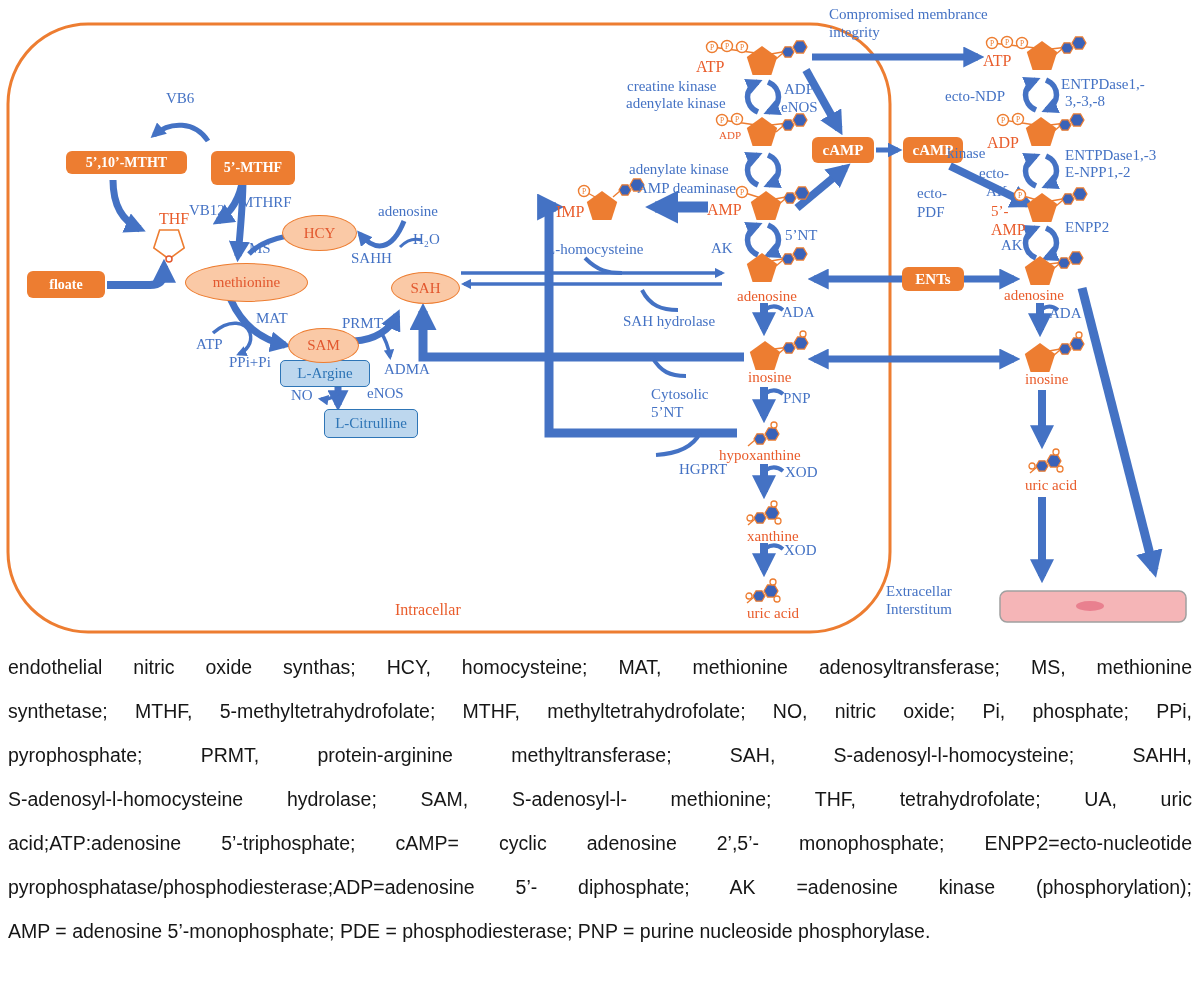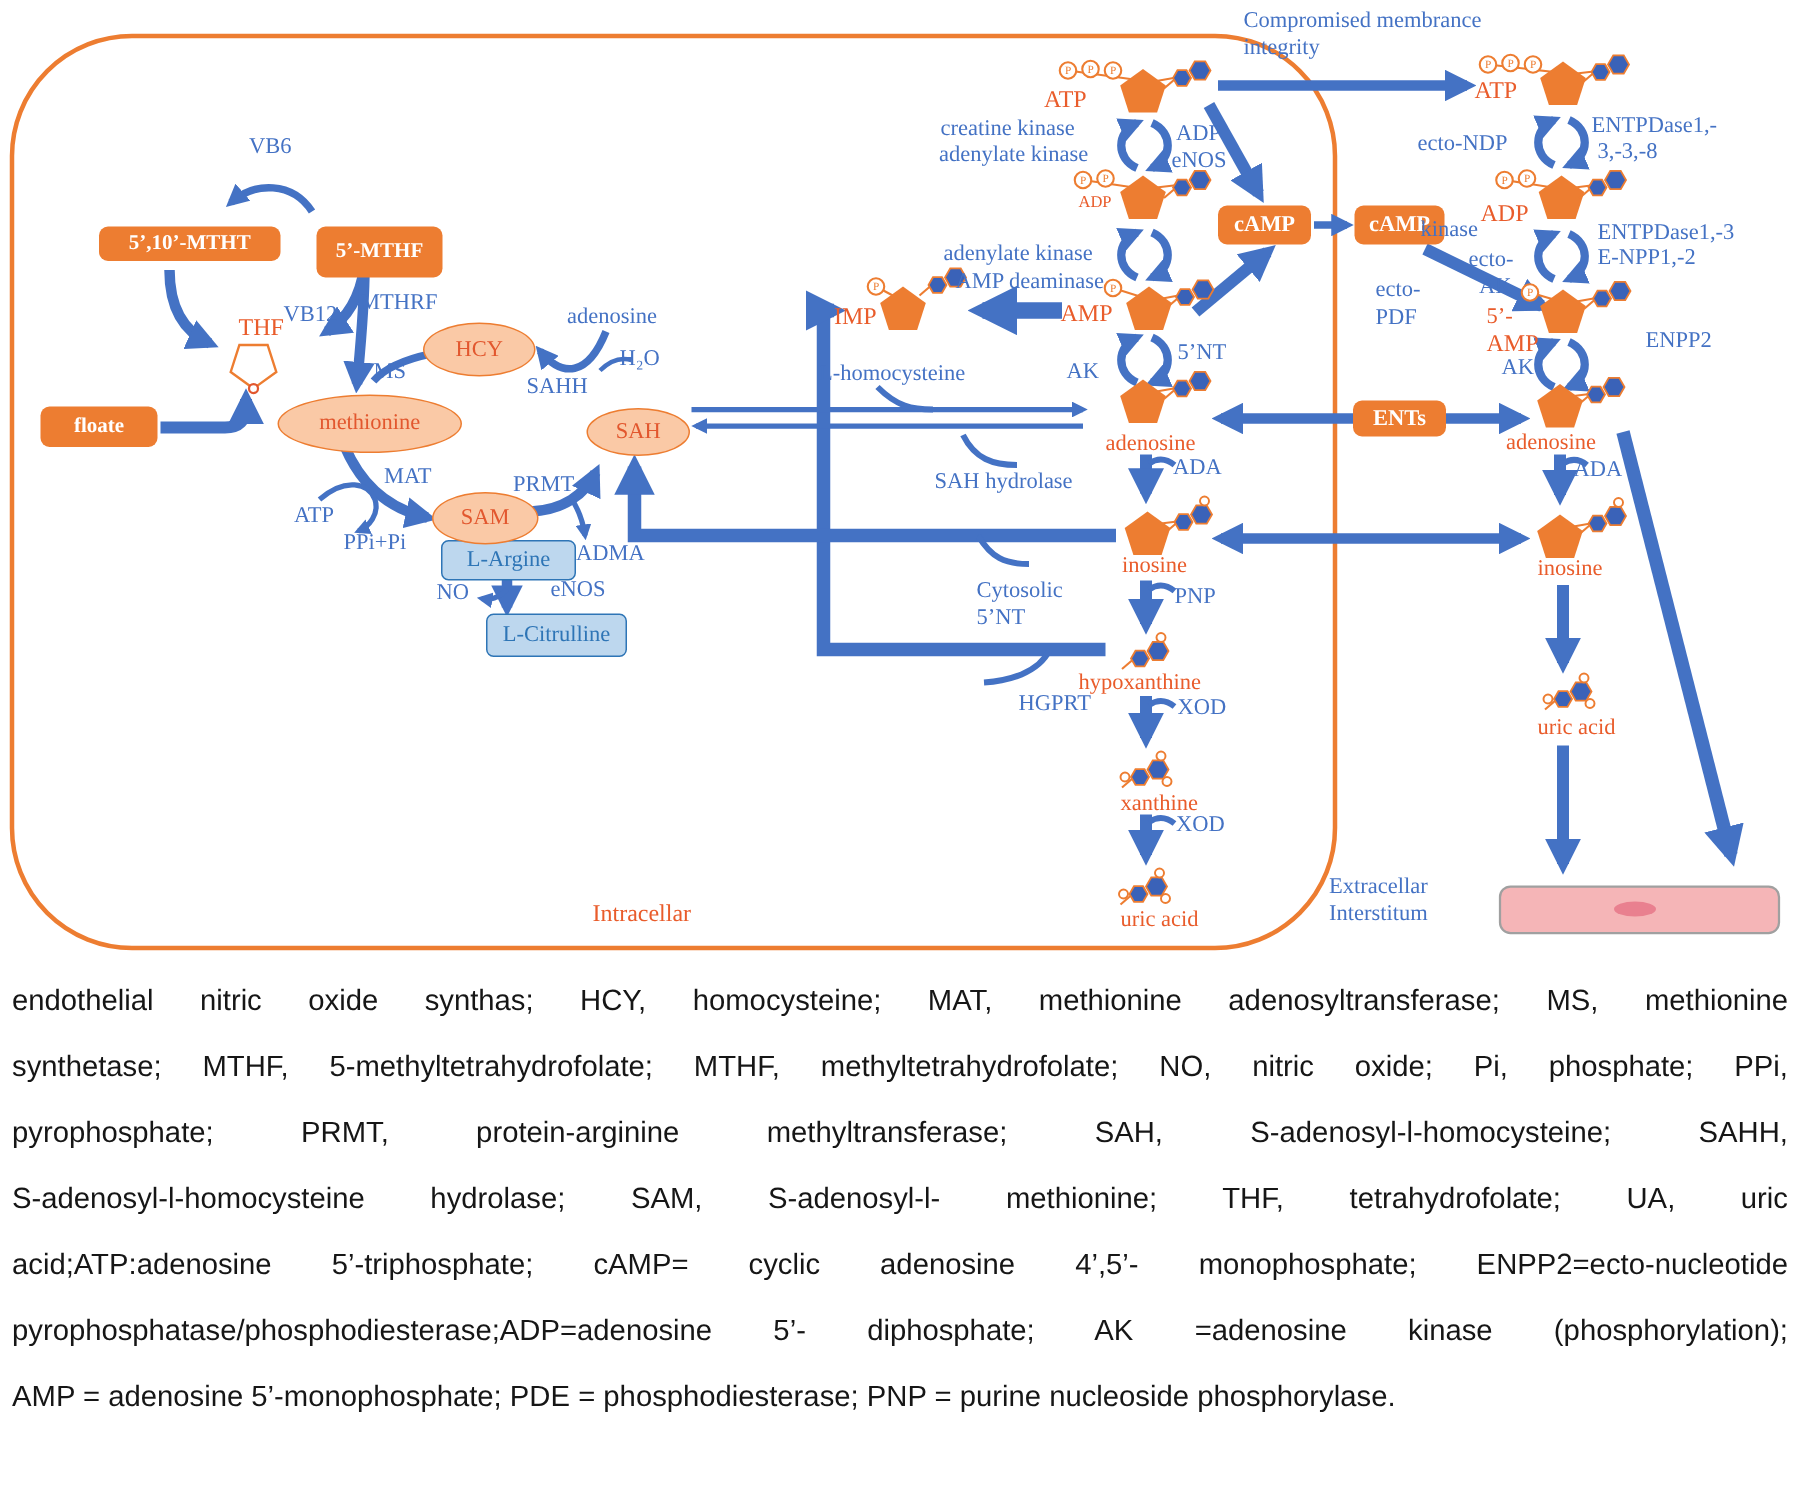--- a/index.html
+++ b/index.html
@@ -250,21 +250,21 @@
     <ellipse cx="1090" cy="606" rx="14" ry="5" fill="#E9808F"></ellipse>
   </g>
 </svg>
 
 <div class="obox" style="left:66px;top:151px;width:121px;height:23px;">5’,10’-MTHT</div>
 <div class="obox" style="left:211px;top:151px;width:84px;height:34px;">5’-MTHF</div>
 <div class="obox" style="left:27px;top:271px;width:78px;height:27px;">floate</div>
 <div class="obox" style="left:812px;top:137px;width:62px;height:26px;font-size:15px;">cAMP</div>
 <div class="obox" style="left:903px;top:137px;width:60px;height:26px;font-size:15px;">cAMP</div>
 <div class="obox" style="left:902px;top:267px;width:62px;height:24px;font-size:15px;">ENTs</div>
-<div class="bbox" style="left:294px;top:360px;width:88px;height:25px;">L-Argine</div>
+<div class="bbox" style="left:280px;top:360px;width:88px;height:25px;">L-Argine</div>
 <div class="bbox" style="left:324px;top:409px;width:92px;height:27px;">L-Citrulline</div>
 
 <div class="ell" style="left:282px;top:215px;width:73px;height:34px;">HCY</div>
 <div class="ell" style="left:185px;top:263px;width:121px;height:37px;">methionine</div>
 <div class="ell" style="left:288px;top:328px;width:69px;height:33px;">SAM</div>
 <div class="ell" style="left:391px;top:272px;width:67px;height:30px;">SAH</div>
 
 <div class="lbl" style="left:166px;top:90px;">VB6</div>
 <div class="lbl" style="left:240px;top:194px;">MTHRF</div>
 <div class="lbl" style="left:189px;top:202px;">VB12</div>
@@ -302,21 +302,21 @@
 <div class="lbl" style="left:947px;top:106px;margin-top:39px;">kinase</div>
 <div class="lbl" style="left:1061px;top:76px;">ENTPDase1,-</div>
 <div class="lbl" style="left:1065px;top:93px;">3,-3,-8</div>
 <div class="lbl" style="left:1065px;top:147px;">ENTPDase1,-3</div>
 <div class="lbl" style="left:1065px;top:164px;">E-NPP1,-2</div>
 <div class="lbl" style="left:979px;top:165px;">ecto-</div>
 <div class="lbl" style="left:986px;top:183px;">AK</div>
 <div class="lbl" style="left:917px;top:185px;">ecto-</div>
 <div class="lbl" style="left:917px;top:204px;">PDF</div>
 <div class="lbl" style="left:1001px;top:237px;">AK</div>
-<div class="lbl" style="left:1065px;top:219px;margin-left:32px;">ENPP2</div>
+<div class="lbl" style="left:1065px;top:219px;">ENPP2</div>
 <div class="lbl" style="left:1049px;top:305px;">ADA</div>
 <div class="lbl" style="left:886px;top:583px;">Extracellar</div>
 <div class="lbl" style="left:886px;top:601px;">Interstitum</div>
 
 <div class="lbl org lg" style="left:159px;top:210px;">THF</div>
 <div class="lbl org lg" style="left:556px;top:203px;">IMP</div>
 <div class="lbl org lg" style="left:696px;top:58px;">ATP</div>
 <div class="lbl org sm" style="left:719px;top:129px;">ADP</div>
 <div class="lbl org lg" style="left:707px;top:201px;">AMP</div>
 <div class="lbl org" style="left:737px;top:288px;">adenosine</div>
@@ -331,18 +331,18 @@
 <div class="lbl org" style="left:1004px;top:287px;">adenosine</div>
 <div class="lbl org" style="left:1025px;top:371px;">inosine</div>
 <div class="lbl org" style="left:1025px;top:477px;">uric acid</div>
 <div class="lbl org lg" style="left:395px;top:601px;">Intracellar</div>
 
 <div class="legend">
   <div class="line">endothelial nitric oxide synthas; HCY, homocysteine; MAT, methionine adenosyltransferase; MS, methionine</div>
   <div class="line">synthetase; MTHF, 5-methyltetrahydrofolate; MTHF, methyltetrahydrofolate; NO, nitric oxide; Pi, phosphate; PPi,</div>
   <div class="line">pyrophosphate; PRMT, protein-arginine methyltransferase; SAH, S-adenosyl-l-homocysteine; SAHH,</div>
   <div class="line">S-adenosyl-l-homocysteine hydrolase; SAM, S-adenosyl-l- methionine; THF, tetrahydrofolate; UA, uric</div>
-  <div class="line">acid;ATP:adenosine 5’-triphosphate; cAMP= cyclic adenosine 4’,5’- monophosphate; ENPP2=ecto-nucleotide</div>
+  <div class="line">acid;ATP:adenosine 5’-triphosphate; cAMP= cyclic adenosine 2’,5’- monophosphate; ENPP2=ecto-nucleotide</div>
   <div class="line">pyrophosphatase/phosphodiesterase;ADP=adenosine 5’- diphosphate; AK =adenosine kinase (phosphorylation);</div>
   <div class="line last">AMP = adenosine 5’-monophosphate; PDE = phosphodiesterase; PNP = purine nucleoside phosphorylase.</div>
 </div>
 
 </div>
 
 </body></html>

